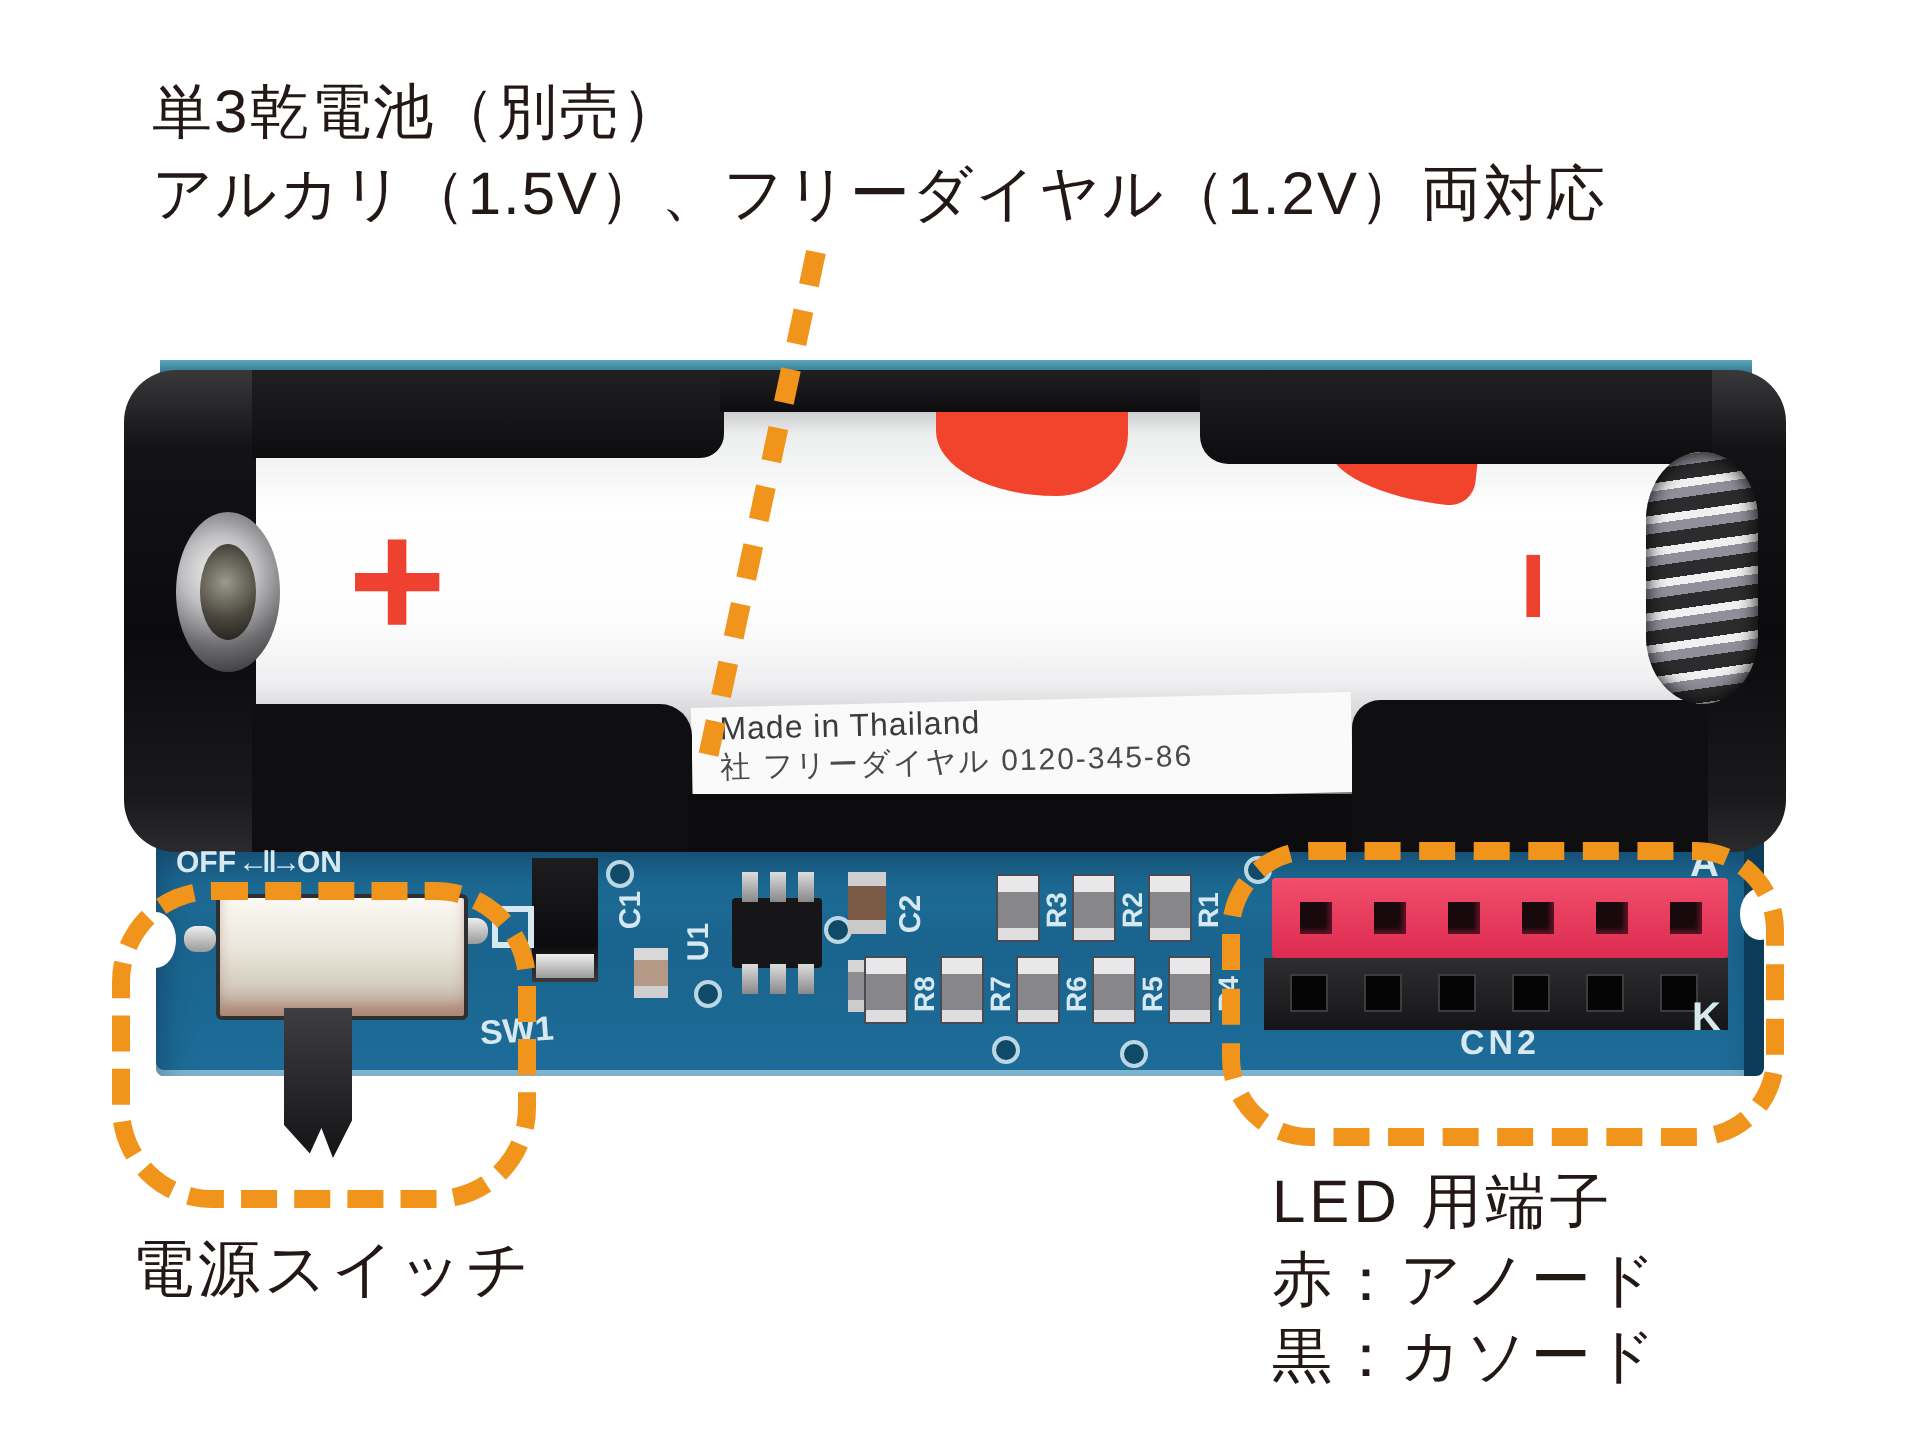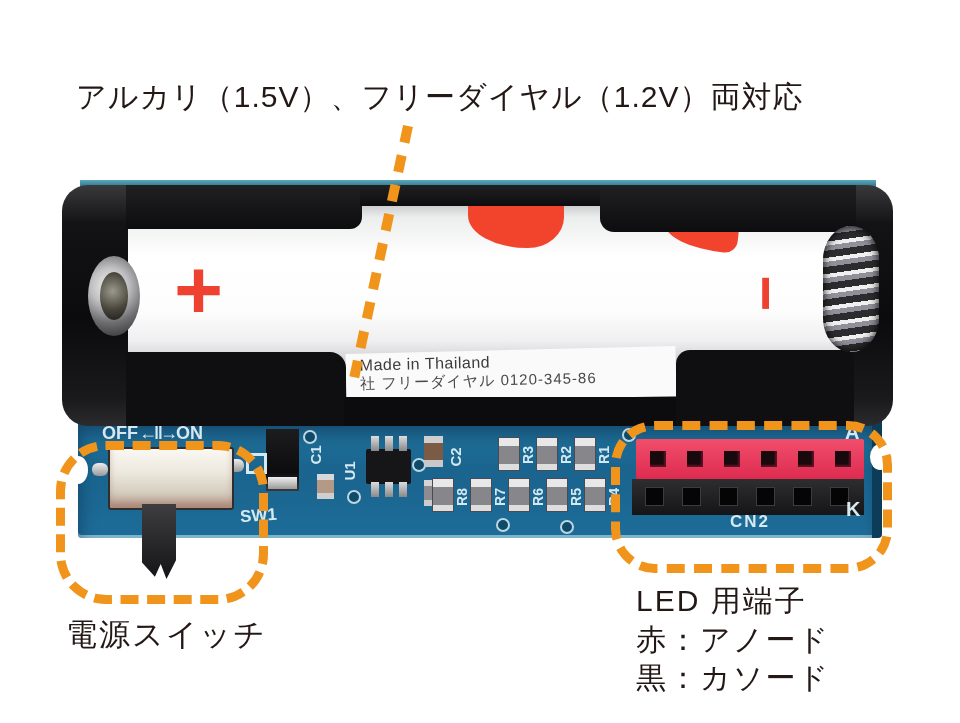--- a/index.html
+++ b/index.html
@@ -46,21 +46,21 @@
   
   .board{left:78px;top:416px;width:802px;height:122px;border-radius:4px;
     background:linear-gradient(180deg,#20749f 0%,#1a648e 45%,#1d6c99 100%);
     box-shadow:inset 0 16px 18px rgba(0,0,25,.38),inset 0 -3px 0 #7fb4cd;}
   .board-edge-r{left:872px;top:416px;width:10px;height:122px;background:#0d3c58;border-radius:0 4px 4px 0;}
   .notch{background:#ffffff;border-radius:50%;}
   .notch-l{left:68px;top:456px;width:20px;height:28px;}
   .notch-r{left:870px;top:444px;width:20px;height:26px;}
   .via{width:10px;height:10px;border-radius:50%;background:#0f4a68;border:2px solid #bcd7e4;}
   .silk{color:#D6E8F0;font-weight:bold;white-space:nowrap;}
-  .offon{left:102px;top:423px;font-size:18px;}
+  .offon{left:88px;top:423px;font-size:15px;}
   .offon .arrows{letter-spacing:-3px;padding:0 1px;}
   .rot{display:flex;align-items:center;justify-content:center;transform:rotate(-90deg);
     width:30px;height:30px;font-size:14px;}
   
   .sw-pin{background:linear-gradient(#eee,#999);border-radius:6px;}
   .sw-body{left:108px;top:447px;width:122px;height:59px;border:2px solid #2f2f2f;border-radius:3px;
     background:linear-gradient(180deg,#faf8f2 0%,#ece8de 40%,#d6cfc1 72%,#b89e91 100%);
     box-shadow:inset 0 -6px 6px rgba(150,90,70,.35);}
   .sw-lever{left:142px;top:504px;width:34px;height:75px;
     background:linear-gradient(180deg,#3e3e40,#141416);
@@ -91,20 +91,21 @@
   .dotted{border:9px dashed #F0941C;box-sizing:border-box;}
   .dot-left{left:56px;top:441px;width:212px;height:163px;border-radius:50px;}
   .dot-right{left:611px;top:421px;width:281px;height:152px;border-radius:44px;}
   .leader{left:0;top:0;pointer-events:none;}
 </style>
 </head>
 <body>
 
 <div class="stage">
 
+  <div class="abs note" style="left:76px;top:36px;">単3乾電池（別売）</div>
   <div class="abs note" style="left:76px;top:77px;">アルカリ（1.5V）、フリーダイヤル（1.2V）両対応</div>
 
   <div class="abs teal-strip"></div>
   <div class="abs board"></div>
   <div class="abs board-edge-r"></div>
 
   <div class="abs holder"></div>
   <div class="abs battery"></div>
   <div class="abs red-arc1"></div>
   <div class="abs red-arc2"></div>

